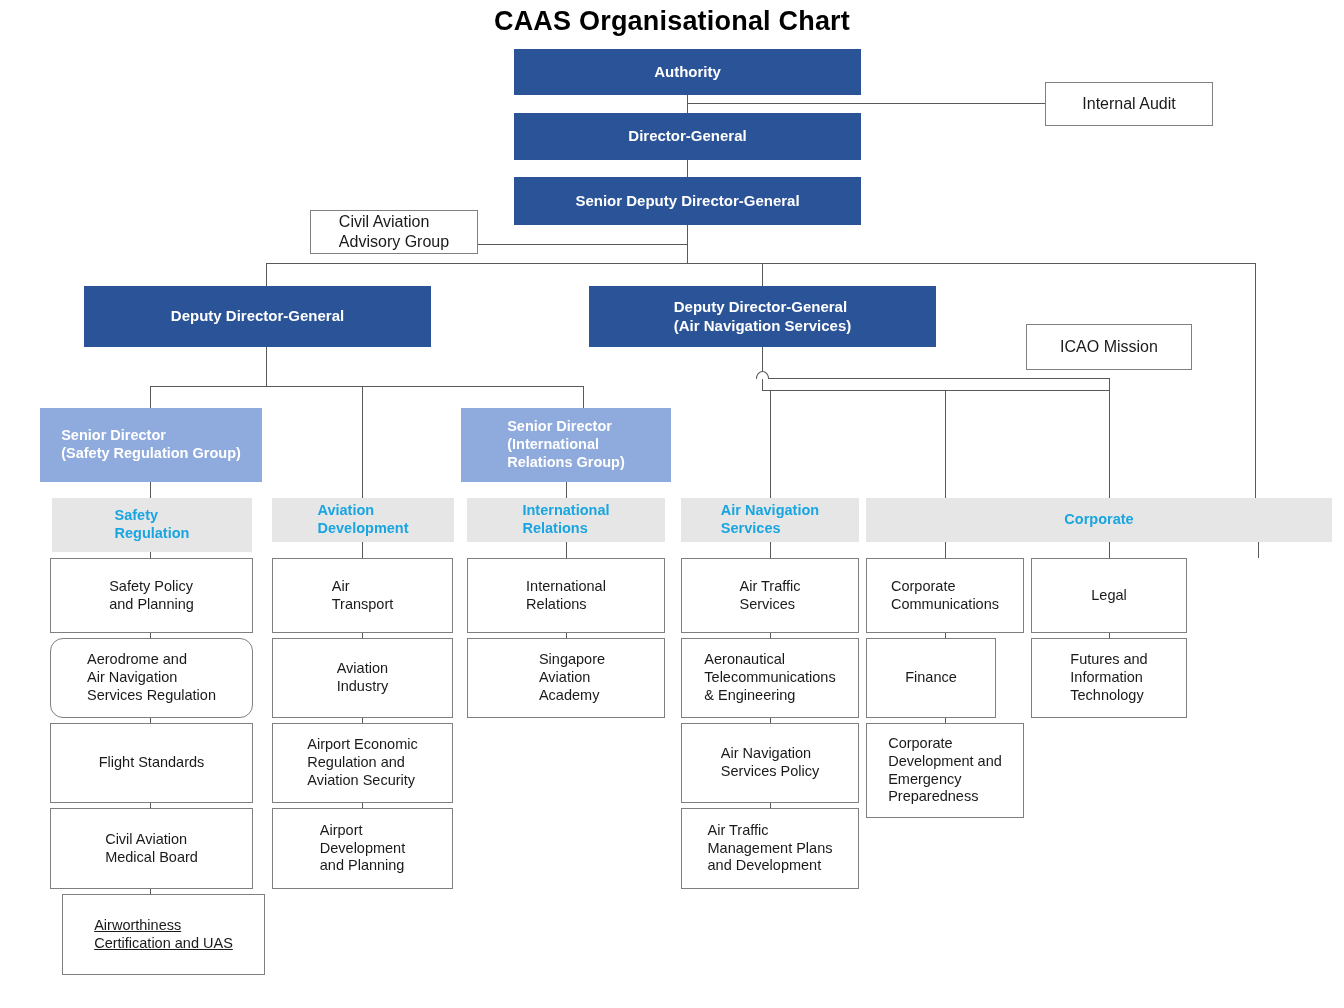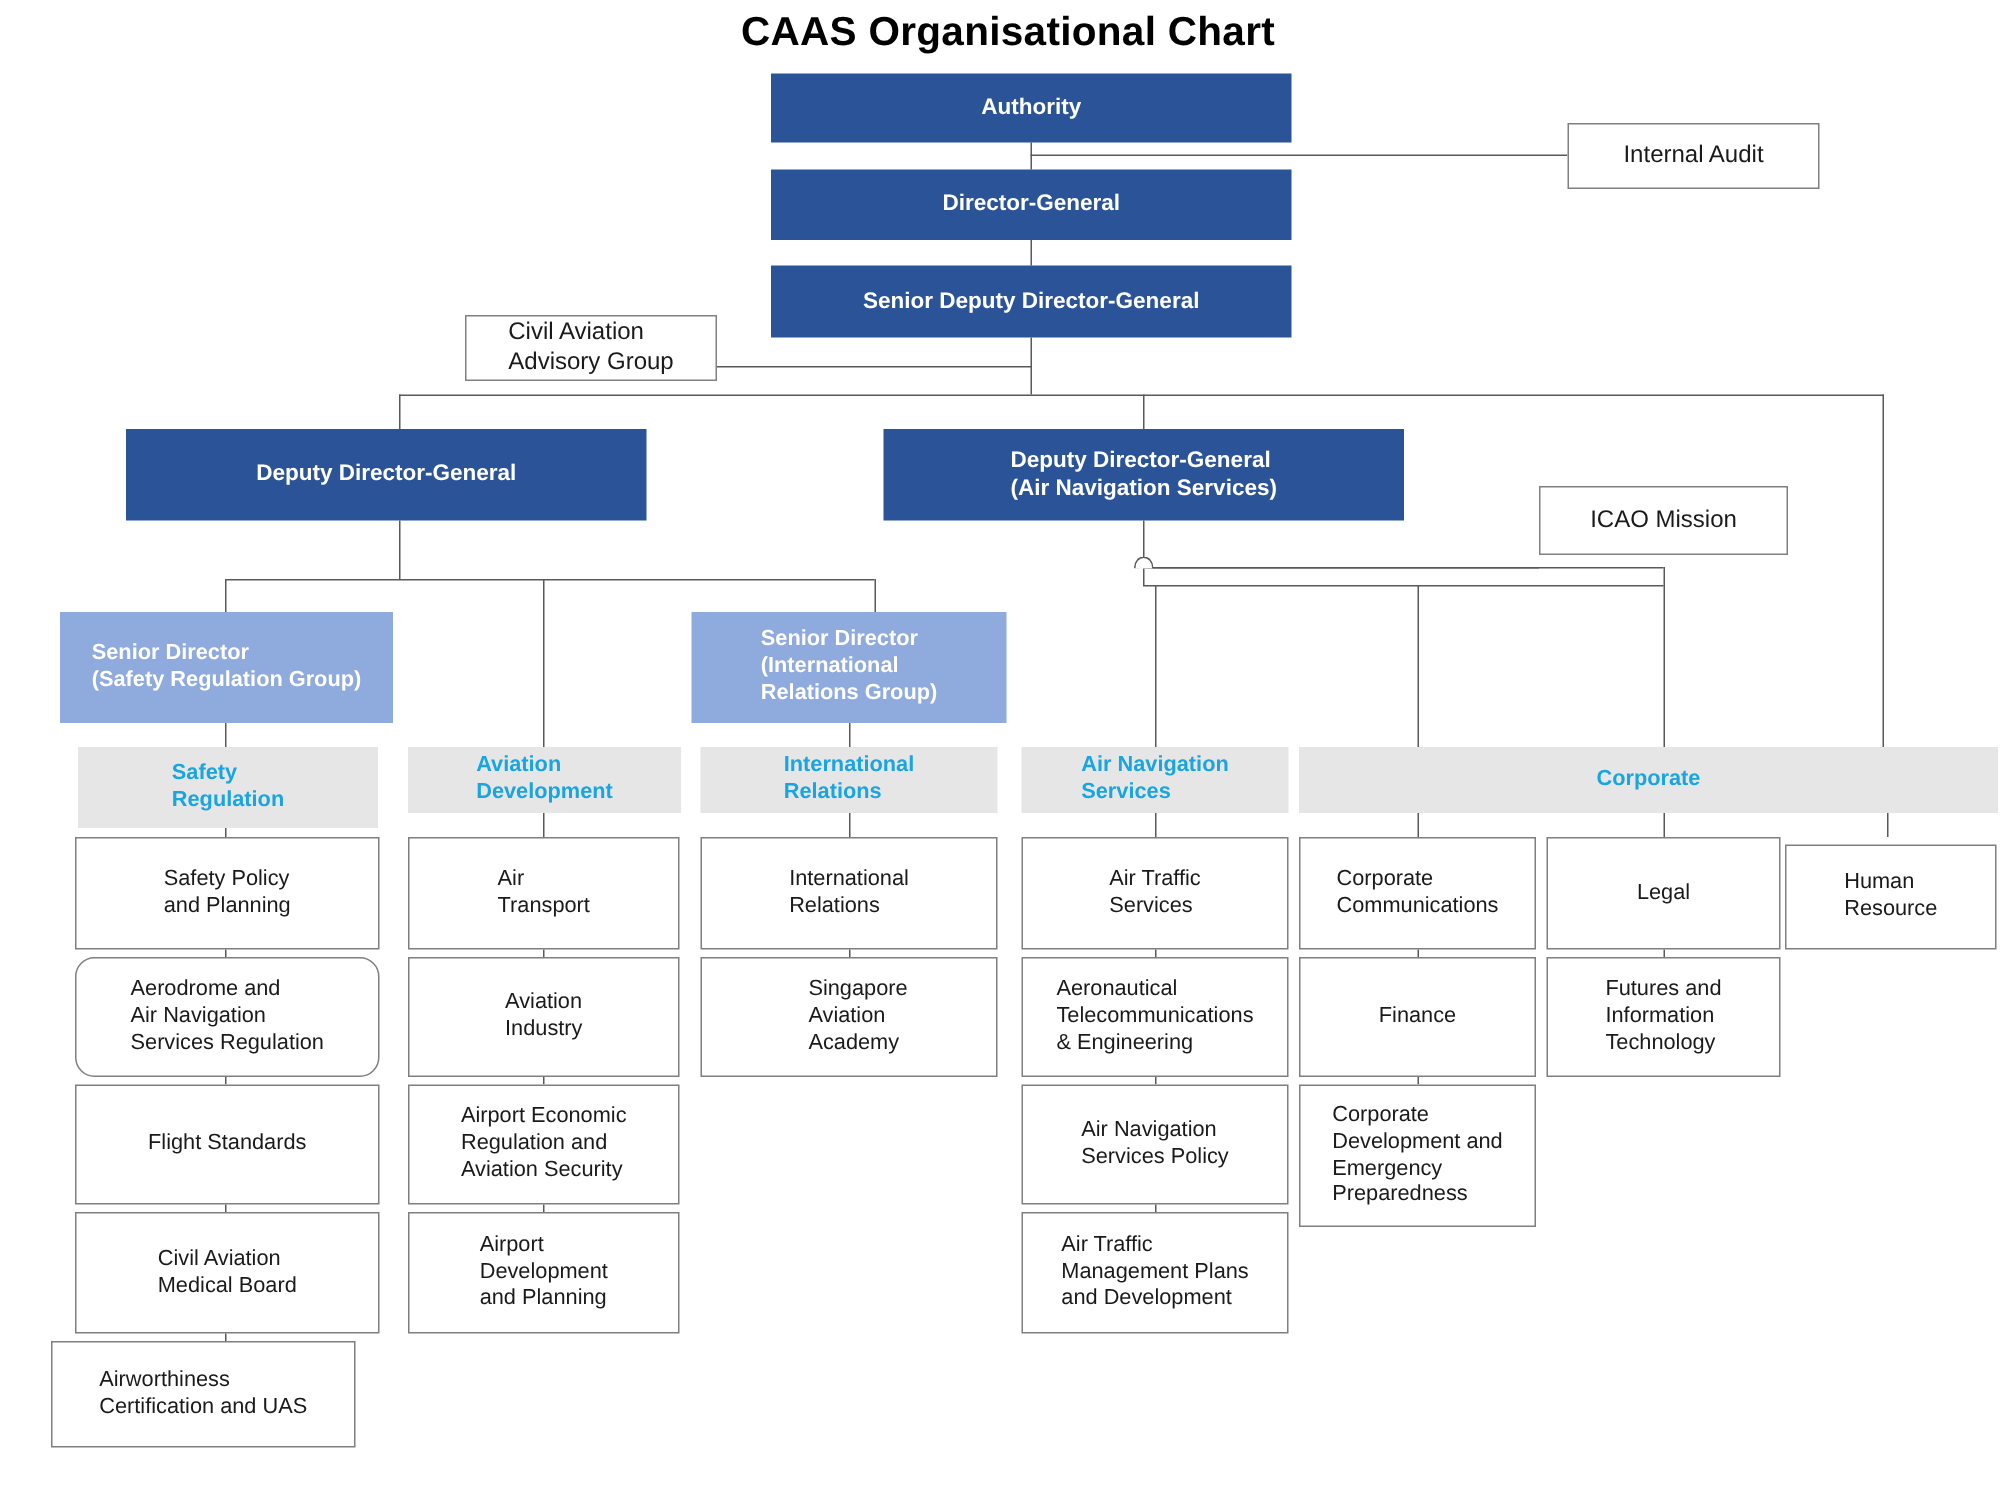--- a/index.html
+++ b/index.html
@@ -207,21 +207,21 @@
   <div class="node division" style="left:866px;top:498px;width:466px;height:44px;white-space:pre-line;">Corporate</div>
 
   <div class="node leaf" style="left:50px;top:558px;width:203px;height:75px;white-space:pre-line;">Safety Policy
 and Planning</div>
   <div class="node leaf" style="left:50px;top:638px;width:203px;height:80px;white-space:pre-line;border-radius:13px;">Aerodrome and
 Air Navigation
 Services Regulation</div>
   <div class="node leaf" style="left:50px;top:723px;width:203px;height:80px;white-space:pre-line;">Flight Standards</div>
   <div class="node leaf" style="left:50px;top:808px;width:203px;height:81px;white-space:pre-line;">Civil Aviation
 Medical Board</div>
-  <div class="node leaf" style="left:34px;top:894px;width:203px;height:71px;white-space:pre-line;">Airworthiness
+  <div class="node leaf" style="left:62px;top:894px;width:203px;height:81px;white-space:pre-line;text-decoration:underline;">Airworthiness
 Certification and UAS</div>
 
   <div class="node leaf" style="left:272px;top:558px;width:181px;height:75px;white-space:pre-line;">Air
 Transport</div>
   <div class="node leaf" style="left:272px;top:638px;width:181px;height:80px;white-space:pre-line;">Aviation
 Industry</div>
   <div class="node leaf" style="left:272px;top:723px;width:181px;height:80px;white-space:pre-line;">Airport Economic
 Regulation and
 Aviation Security</div>
   <div class="node leaf" style="left:272px;top:808px;width:181px;height:81px;white-space:pre-line;">Airport
@@ -240,27 +240,25 @@
 Telecommunications
 &amp; Engineering</div>
   <div class="node leaf" style="left:681px;top:723px;width:178px;height:80px;white-space:pre-line;">Air Navigation
 Services Policy</div>
   <div class="node leaf" style="left:681px;top:808px;width:178px;height:81px;white-space:pre-line;">Air Traffic
 Management Plans
 and Development</div>
 
   <div class="node leaf" style="left:866px;top:558px;width:158px;height:75px;white-space:pre-line;">Corporate
 Communications</div>
-  <div class="node leaf" style="left:866px;top:638px;width:158px;height:80px;white-space:pre-line;">Finance</div>
+  <div class="node leaf" style="left:866px;top:638px;width:130px;height:80px;white-space:pre-line;">Finance</div>
   <div class="node leaf" style="left:866px;top:723px;width:158px;height:95px;white-space:pre-line;">Corporate
 Development and
 Emergency
 Preparedness</div>
 
   <div class="node leaf" style="left:1031px;top:558px;width:156px;height:75px;white-space:pre-line;">Legal</div>
   <div class="node leaf" style="left:1031px;top:638px;width:156px;height:80px;white-space:pre-line;">Futures and
 Information
 Technology</div>
 
-  <div class="node leaf" style="left:1190px;top:563px;width:141px;height:70px;white-space:pre-line;">Human
-Resource</div>
 
 </div>
 
 </body></html>

